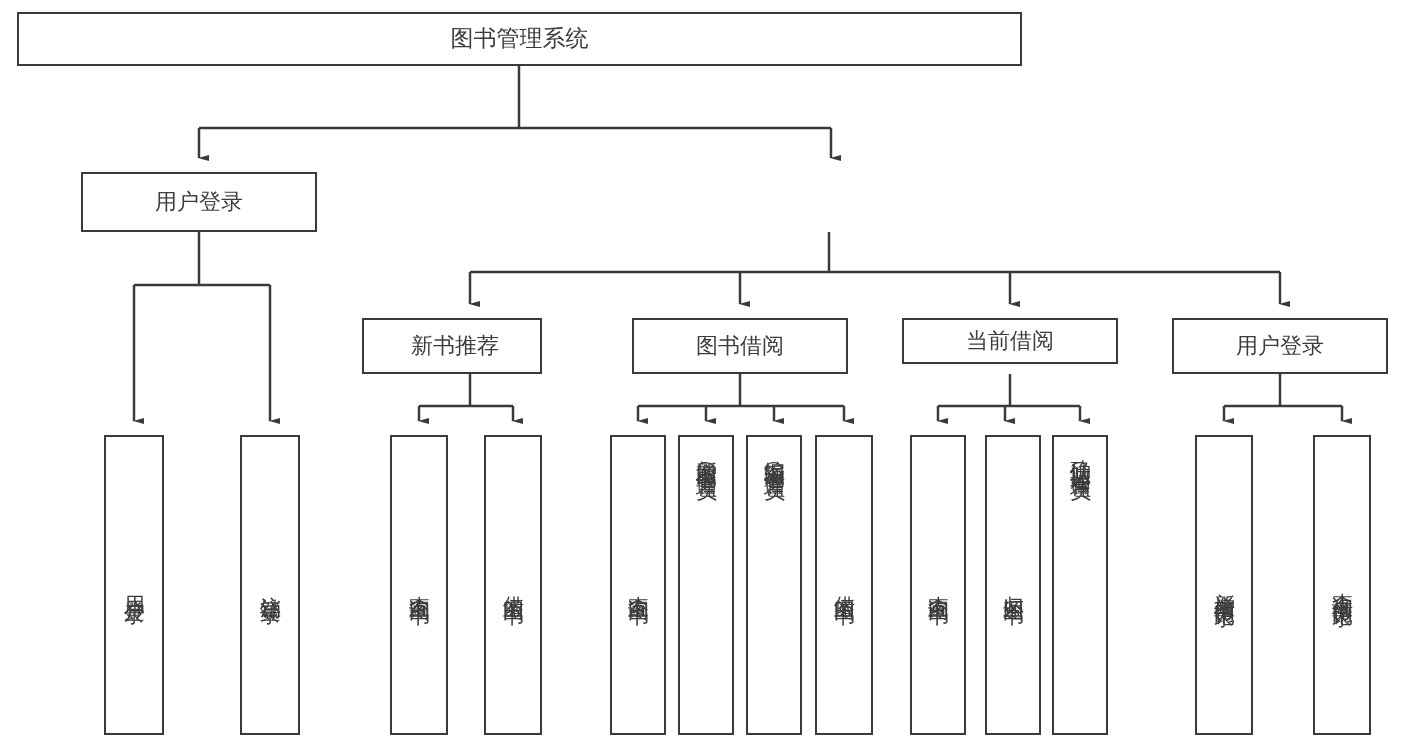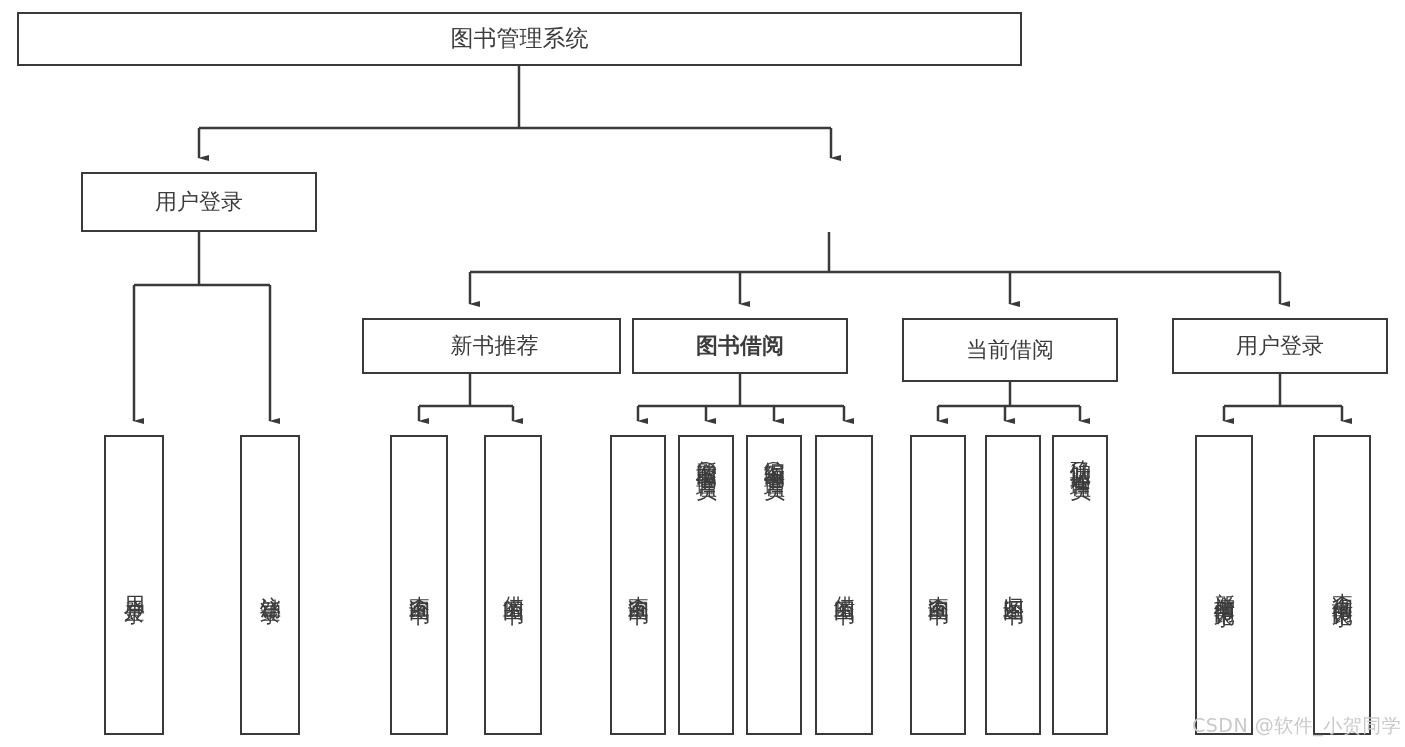--- a/index.html
+++ b/index.html
@@ -122,27 +122,27 @@
   </svg>
 
   <div class="node h root" style="left: 17px; top: 12px; width: 1005px; height: 54px;">
     <span class="label">图书管理系统</span>
   </div>
 
   <div class="node h" style="left: 81px; top: 172px; width: 236px; height: 60px;">
     <span class="label">用户登录</span>
   </div>
 
-  <div class="node h" style="left: 362px; top: 318px; width: 259px; height: 56px; padding-left: 6px;">
+  <div class="node h" style="left: 362px; top: 318px; width: 180px; height: 56px; padding-left: 6px;">
     <span class="label">新书推荐</span>
   </div>
-  <div class="node h" style="left: 632px; top: 318px; width: 216px; height: 56px; font-weight: bold;">
+  <div class="node h" style="left: 632px; top: 318px; width: 216px; height: 56px;">
     <span class="label">图书借阅</span>
   </div>
-  <div class="node h" style="left: 902px; top: 318px; width: 216px; height: 64px;">
+  <div class="node h" style="left: 902px; top: 318px; width: 216px; height: 46px;">
     <span class="label">当前借阅</span>
   </div>
   <div class="node h" style="left: 1172px; top: 318px; width: 216px; height: 56px;">
     <span class="label">用户登录</span>
   </div>
 
   <div class="node v center" style="left: 104px; top: 435px; width: 60px; height: 300px;">
     <span class="label">用户登录</span>
   </div>
   <div class="node v center" style="left: 240px; top: 435px; width: 60px; height: 300px;">
@@ -175,15 +175,14 @@
   <div class="node v" style="left: 1052px; top: 435px; width: 56px; height: 300px;">
     <span class="label">确认归还（管理员）</span>
   </div>
   <div class="node v center" style="left: 1195px; top: 435px; width: 58px; height: 300px;">
     <span class="label">新增借阅记录</span>
   </div>
   <div class="node v center" style="left: 1313px; top: 435px; width: 58px; height: 300px;">
     <span class="label">查询借阅记录</span>
   </div>
 
-  <div class="watermark" style="left: 1192px; top: 713px;">CSDN @软件_小贺同学</div>
 
 </div>
 
 </body></html>

